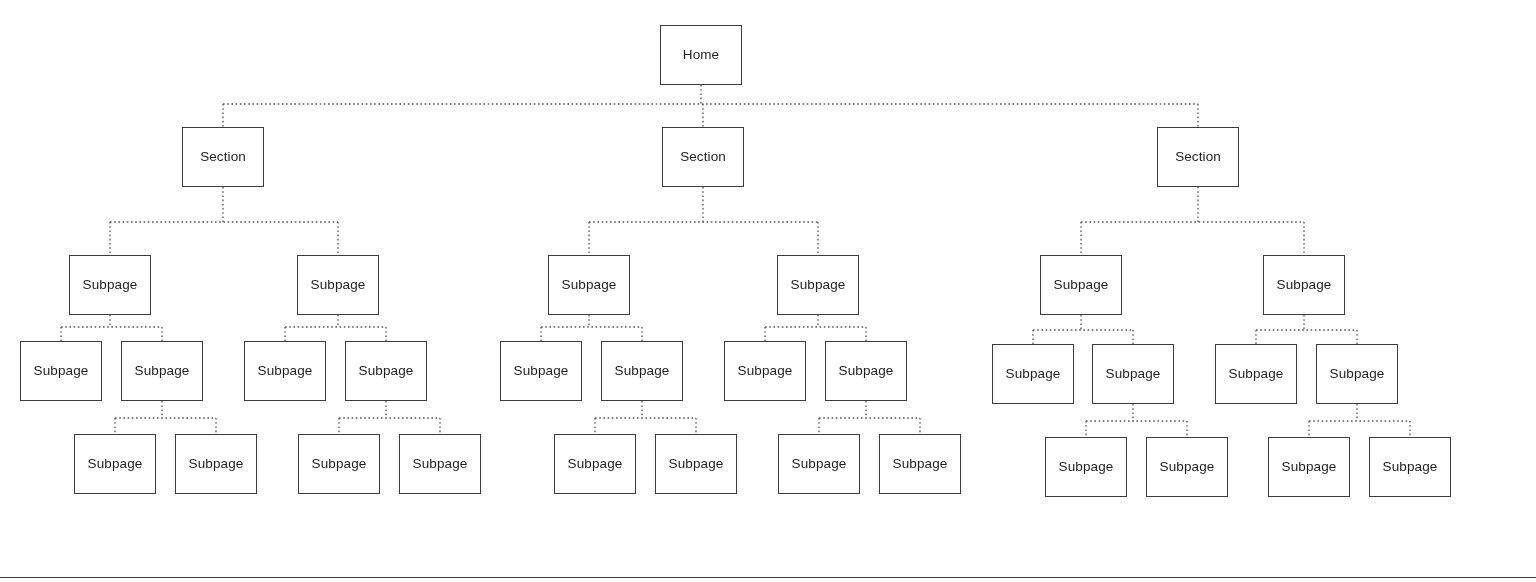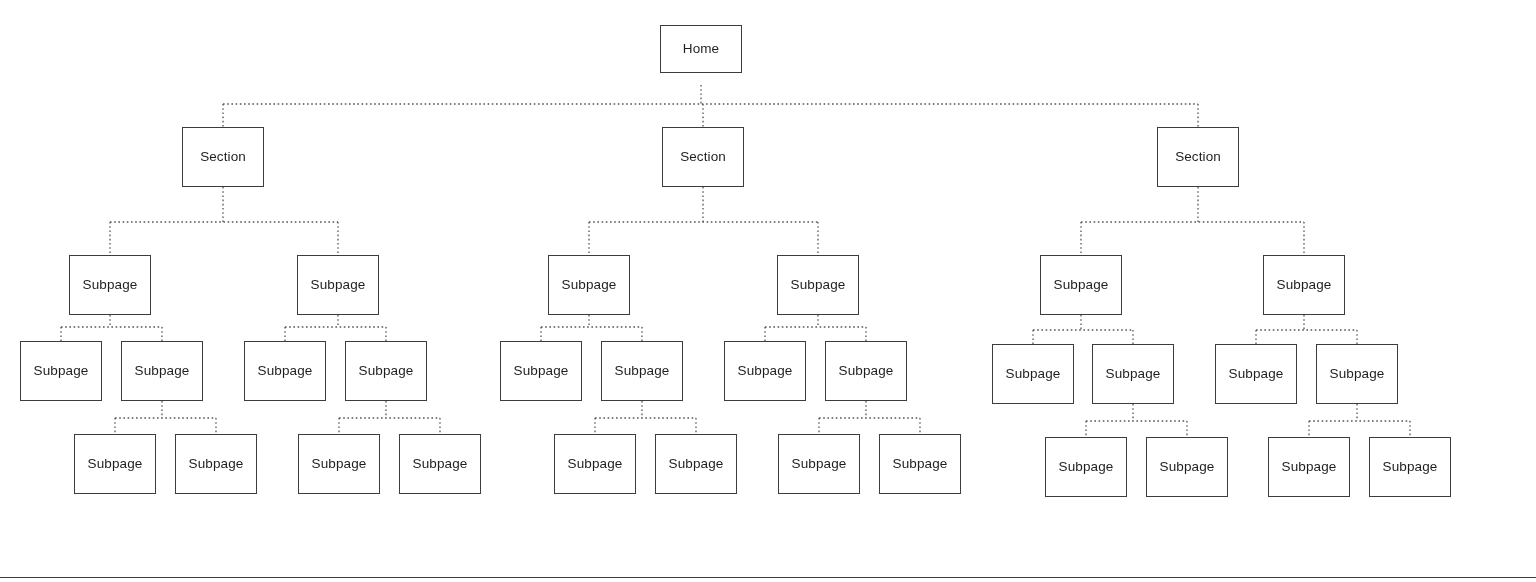--- a/index.html
+++ b/index.html
@@ -119,21 +119,21 @@
       <line x1="1086" y1="421" x2="1187" y2="421" stroke="#55555a" stroke-width="1.3" stroke-dasharray="1.6 2.6" stroke-linecap="butt"></line>
       <line x1="1086" y1="421" x2="1086" y2="437" stroke="#55555a" stroke-width="1.3" stroke-dasharray="1.6 2.6" stroke-linecap="butt"></line>
       <line x1="1187" y1="421" x2="1187" y2="437" stroke="#55555a" stroke-width="1.3" stroke-dasharray="1.6 2.6" stroke-linecap="butt"></line>
       <line x1="1357" y1="404" x2="1357" y2="421" stroke="#55555a" stroke-width="1.3" stroke-dasharray="1.6 2.6" stroke-linecap="butt"></line>
       <line x1="1309" y1="421" x2="1410" y2="421" stroke="#55555a" stroke-width="1.3" stroke-dasharray="1.6 2.6" stroke-linecap="butt"></line>
       <line x1="1309" y1="421" x2="1309" y2="437" stroke="#55555a" stroke-width="1.3" stroke-dasharray="1.6 2.6" stroke-linecap="butt"></line>
       <line x1="1410" y1="421" x2="1410" y2="437" stroke="#55555a" stroke-width="1.3" stroke-dasharray="1.6 2.6" stroke-linecap="butt"></line>
     </svg>
 
   <div id="node-layer">
-      <div class="node" style="left: 660px; top: 25px; width: 82px; height: 48px; border-color: rgb(60, 60, 60); background: rgb(255, 255, 255); color: rgb(31, 31, 31);">
+      <div class="node" style="left: 660px; top: 25px; width: 82px; height: 60px; border-color: rgb(60, 60, 60); background: rgb(255, 255, 255); color: rgb(31, 31, 31);">
         <span class="node-label">Home</span>
       </div>
       <div class="node" style="left: 182px; top: 127px; width: 82px; height: 60px; border-color: rgb(60, 60, 60); background: rgb(255, 255, 255); color: rgb(31, 31, 31);">
         <span class="node-label">Section</span>
       </div>
       <div class="node" style="left: 662px; top: 127px; width: 82px; height: 60px; border-color: rgb(60, 60, 60); background: rgb(255, 255, 255); color: rgb(31, 31, 31);">
         <span class="node-label">Section</span>
       </div>
       <div class="node" style="left: 1157px; top: 127px; width: 82px; height: 60px; border-color: rgb(60, 60, 60); background: rgb(255, 255, 255); color: rgb(31, 31, 31);">
         <span class="node-label">Section</span>

